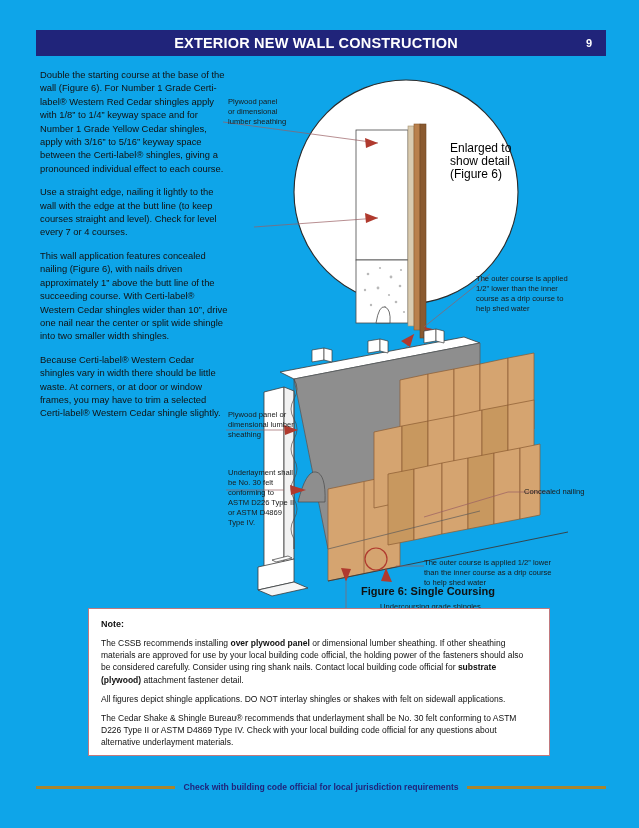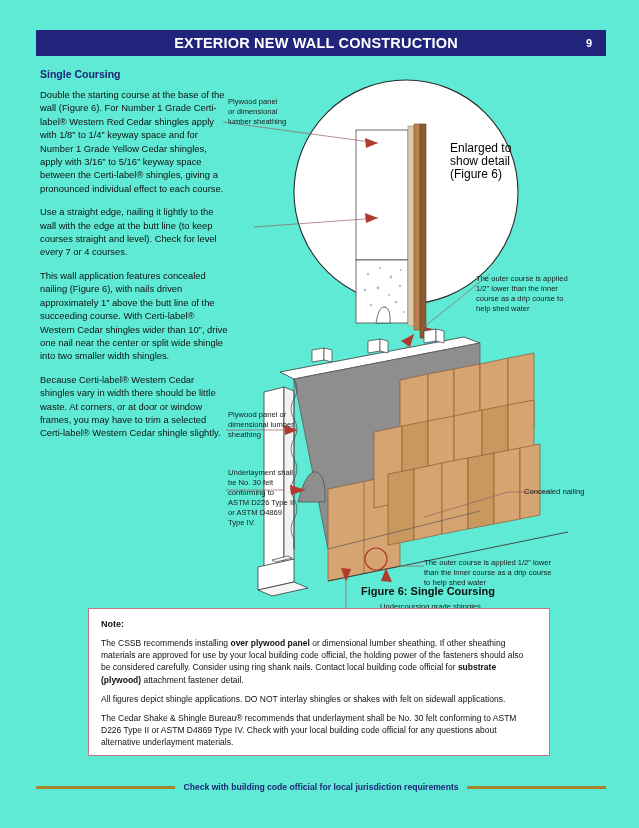--- a/index.html
+++ b/index.html
@@ -11,21 +11,21 @@
     width: 639px;
     height: 828px;
     position: relative;
     font-family: "Liberation Sans", sans-serif;
     color: #1a1a1a;
     overflow: hidden;
   }
   .page {
     position: absolute;
     inset: 0;
-    background: #5eead4;
+    background: #0ea5e9;
   }
 
   
   .header-bar {
     position: absolute;
     left: 36px;
     top: 30px;
     width: 570px;
     height: 26px;
     background: #20247a;
@@ -163,21 +163,20 @@
 <body>
 
 <div class="page">
 
   <div class="header-bar">
     <div class="header-title">EXTERIOR NEW WALL CONSTRUCTION</div>
     <div class="header-page">9</div>
   </div>
 
   <div class="left-col">
-    <h2 class="section-heading">Single Coursing</h2>
     <p class="body-par">Double the starting course at the base of the wall (Figure 6). For Number 1 Grade Certi-label® Western Red Cedar shingles apply with 1/8” to 1/4” keyway space and for Number 1 Grade Yellow Cedar shingles, apply with 3/16” to 5/16” keyway space between the Certi-label® shingles, giving a pronounced individual effect to each course.</p>
     <p class="body-par">Use a straight edge, nailing it lightly to the wall with the edge at the butt line (to keep courses straight and level). Check for level every 7 or 4 courses.</p>
     <p class="body-par">This wall application features concealed nailing (Figure 6), with nails driven approximately 1” above the butt line of the succeeding course. With Certi-label® Western Cedar shingles wider than 10”, drive one nail near the center or split wide shingle into two smaller width shingles.</p>
     <p class="body-par">Because Certi-label® Western Cedar shingles vary in width there should be little waste. At corners, or at door or window frames, you may have to trim a selected Certi-label® Western Cedar shingle slightly.</p>
   </div>
 
   <div class="figure-area">
 
     <svg class="diagram" viewBox="0 0 400 535">
       <defs>

